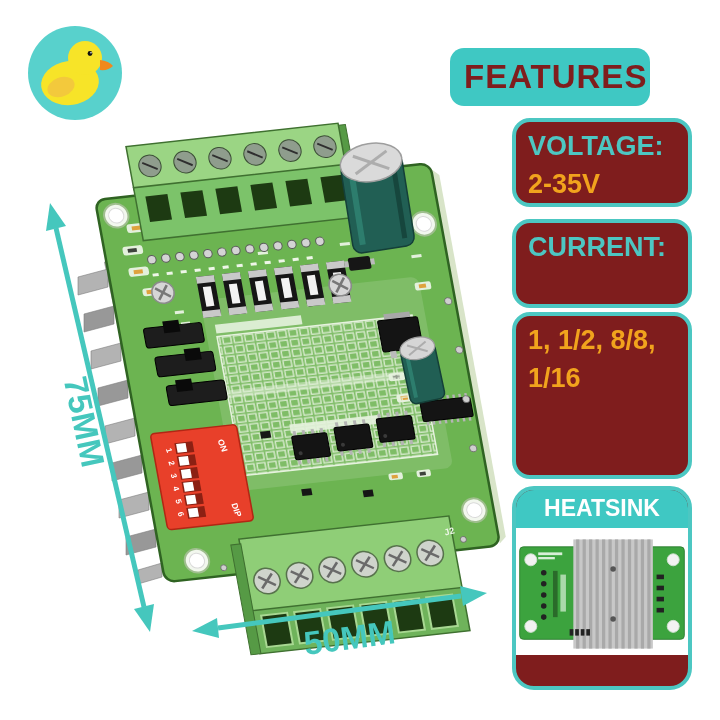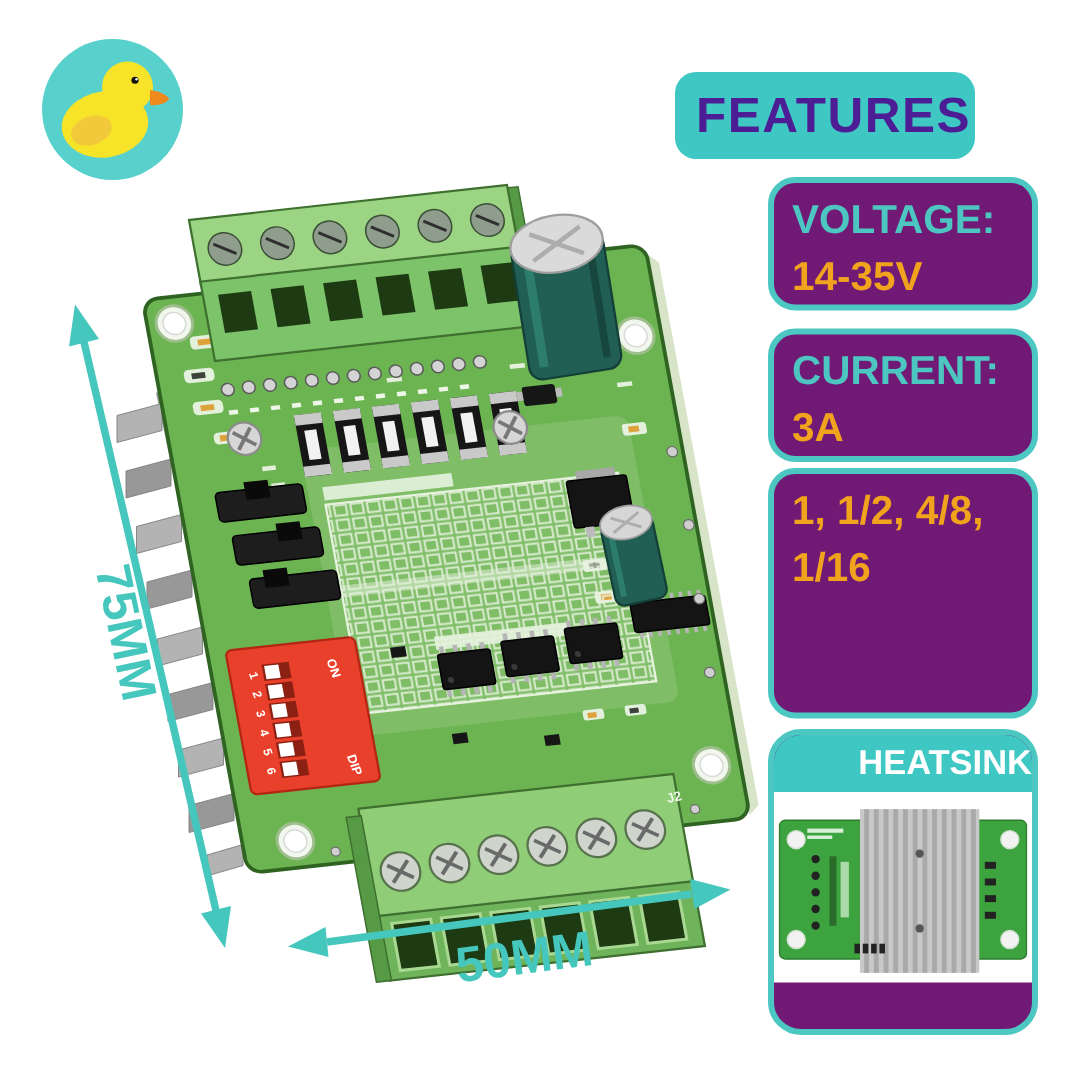--- a/index.html
+++ b/index.html
@@ -1,31 +1,31 @@
 <!DOCTYPE html>
 <html><head>
 <meta charset="utf-8">
 <style>
   html,body{margin:0;padding:0;}
   #stage{position:relative;width:720px;height:720px;background:#ffffff;overflow:hidden;
          font-family:"Liberation Sans",sans-serif;font-weight:700;}
   #scene{position:absolute;left:0;top:0;}
   .logo{position:absolute;left:27px;top:25px;width:96px;height:96px;}
   .banner{position:absolute;left:450px;top:48px;width:200px;height:58px;background:#3fc8c3;
-          border-radius:14px;color:#4c1d95;font-size:33px;line-height:58px;padding-left:14px;
+          border-radius:14px;color:#7f1d1d;font-size:33px;line-height:58px;padding-left:14px;
           box-sizing:border-box;letter-spacing:1px;}
   .card{position:absolute;left:512px;width:180px;border:4px solid #4cc7c2;border-radius:18px;
-        background:#701a75;box-sizing:border-box;padding:5px 12px;font-size:27px;line-height:38px;}
+        background:#7f1d1d;box-sizing:border-box;padding:5px 12px;font-size:27px;line-height:38px;}
   .card .lbl{color:#4dc6c2;display:block;}
   .card .val{color:#f1a31d;display:block;}
   #card-v{top:118px;height:89px}
   #card-c{top:219px;height:89px}
   #card-s{top:312px;height:167px}
   #card-h{top:486px;height:204px;padding:0;overflow:hidden;border-radius:22px;}
-  #card-h .hdr{background:#3fc8c3;color:#ffffff;text-align:right;font-size:23px;line-height:28px;
+  #card-h .hdr{background:#3fc8c3;color:#ffffff;text-align:center;font-size:23px;line-height:28px;
                padding:4px 0 6px 0;}
   #card-h .photo{display:flex;justify-content:center;padding-top:5px;background:#ffffff;}
 </style>
 </head>
 <body>
 
 <div id="stage">
 
   <svg id="scene" width="720" height="720" viewBox="0 0 720 720">
     <defs>
@@ -405,28 +405,27 @@
       <path d="M73,35 Q82,36 86,41 Q81,46 73,45 Z" fill="#f0891c"></path>
       <circle cx="63" cy="28.5" r="2.4" fill="#111111"></circle>
       <circle cx="64" cy="27.8" r="0.8" fill="#ffffff"></circle>
     </svg>
   </div>
 
   <div class="banner">FEATURES</div>
 
   <div class="card" id="card-v">
     <span class="lbl">VOLTAGE:</span>
-    <span class="val">14-35V</span>
+    <span class="val">2-35V</span>
   </div>
   <div class="card" id="card-c">
     <span class="lbl">CURRENT:</span>
-    <span class="val">3A</span>
   </div>
   <div class="card" id="card-s">
-    <span class="val">1, 1/2, 4/8, 1/16</span>
+    <span class="val">1, 1/2, 8/8, 1/16</span>
   </div>
 
   <div class="card" id="card-h">
     <div class="hdr">
       <div>HEATSINK</div>
     </div>
     <div class="photo">
       <svg width="186" height="122" viewBox="0 0 186 122">
         <rect x="4" y="10" width="178" height="100" rx="4" fill="#3ca33e" stroke="#2e7d31"></rect>
         <circle cx="16" cy="24" r="6.5" fill="#f2f2f2" stroke="#cfe0cf"></circle>

